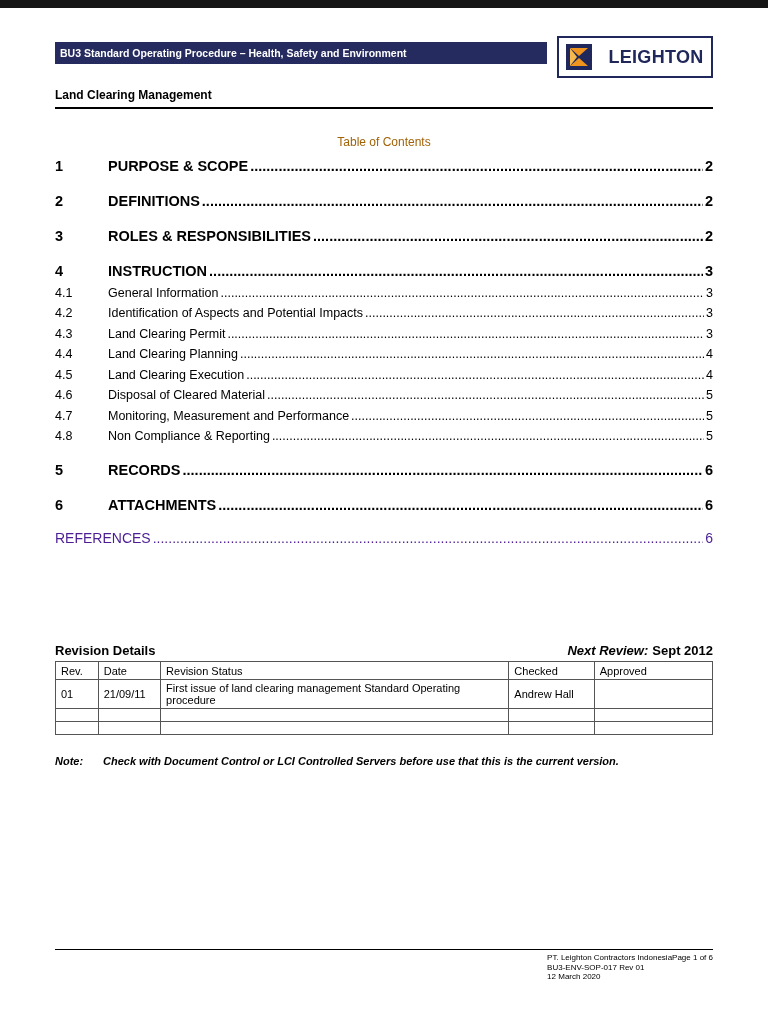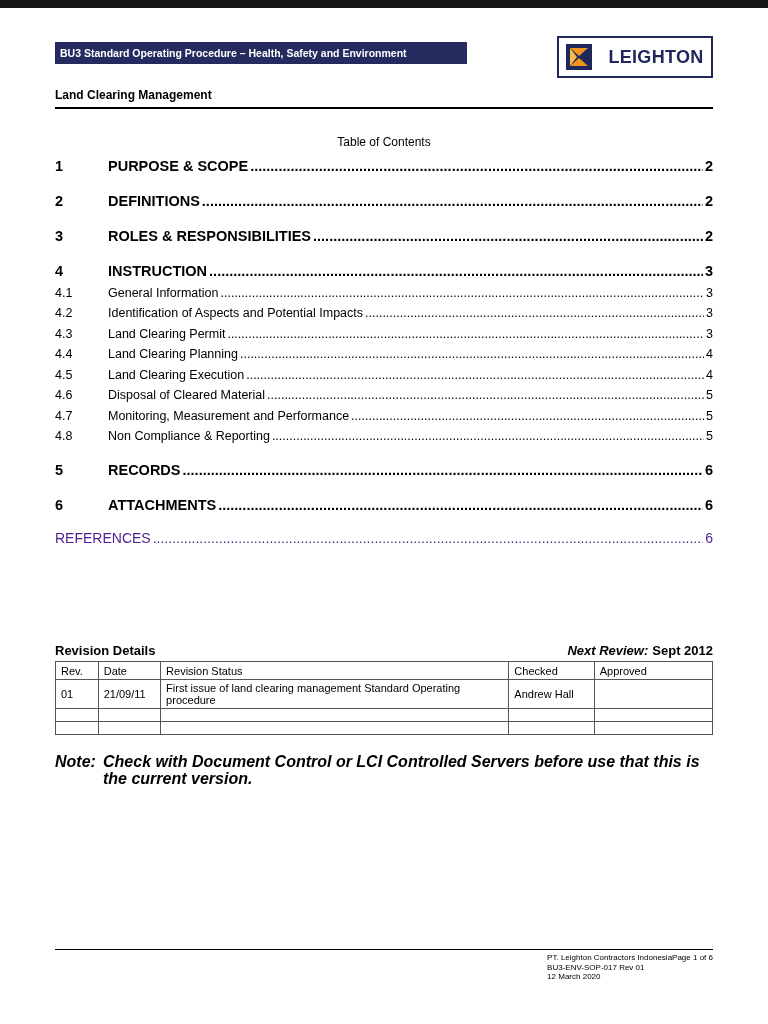--- a/index.html
+++ b/index.html
@@ -8,36 +8,36 @@
   .page {
     position:relative; width:768px; height:1024px; background:#ffffff;
     font-family:"Liberation Sans", sans-serif; color:#000; overflow:hidden;
   }
   .top-strip { position:absolute; top:0; left:0; right:0; height:8px; background:#161616; }
   .content { position:absolute; left:55px; right:55px; top:0; }
 
   
   .header-row { position:relative; margin-top:36px; height:42px; }
   .header-bar {
-    position:absolute; left:0; top:6px; height:22px; width:412px;
+    position:absolute; left:0; top:6px; height:22px; width:492px;
     background:#252b5e; color:#fff; display:flex; align-items:center;
     padding-left:5px; font-size:10.5px; font-weight:bold;
   }
   .logo-box {
     position:absolute; right:0; top:0; width:156px; height:42px;
     border:2px solid #20275a; background:#fff;
     display:flex; align-items:center; justify-content:center; gap:16px;
   }
   .logo-text { color:#20275a; font-weight:bold; font-size:18px; letter-spacing:0.3px; }
 
   .doc-title { margin-top:10px; font-weight:bold; font-size:12px; }
   .title-rule { margin-top:5px; border:none; border-top:2px solid #000; }
 
   
-  .toc-title { margin-top:26px; text-align:center; font-size:12px; color:#000000; }
+  .toc-title { margin-top:26px; text-align:center; font-size:12px; color:#a16207; }
   .toc { margin-top:0; }
   .toc-row { display:flex; align-items:baseline; }
   .toc-row.h1 { font-size:14.5px; font-weight:bold; margin-top:17px; line-height:18px; }
   .toc-row.h1.first { margin-top:8px; }
   .toc-row.sub { font-size:12.5px; margin-top:4.5px; line-height:16px; }
   .toc-row.ref { font-size:14px; margin-top:16px; line-height:17px; color:#4c1d95; }
   .toc-num { width:53px; flex-shrink:0; }
   .toc-label { flex-shrink:0; white-space:nowrap; }
   .toc-dots { flex:1 1 auto; overflow:hidden; white-space:nowrap; margin:0 2px; }
   .toc-dots::after { content:"........................................................................................................................................................................................................"; }
@@ -50,21 +50,21 @@
   .rev-table { width:100%; border-collapse:collapse; font-size:11px; table-layout:fixed; }
   .rev-table th, .rev-table td { border:1px solid #555; padding:2px 5px; text-align:left; font-weight:normal; overflow:hidden; }
   .rev-table thead th { height:18px; }
   .rev-table tbody td { height:22px; vertical-align:middle; }
   .rev-table tr.empty-row td { height:13px; }
   .center { text-align:center; }
   .col-rev { width:6.5%; } .col-date { width:9.5%; } .col-status { width:53%; }
   .col-checked { width:13%; } .col-approved { width:18%; }
 
   
-  .note { display:flex; margin-top:18px; font-size:16px; font-weight:bold; font-style:italic; line-height:17px; }
+  .note { display:flex; margin-top:18px; font-size:11px; font-weight:bold; font-style:italic; line-height:17px; }
   .note-label { width:48px; flex-shrink:0; }
   .note-text { flex:1; }
 
   
   .footer { position:absolute; left:55px; right:55px; top:949px; }
   .footer-rule { border:none; border-top:1px solid #000; margin-bottom:3px; }
   .footer-row { display:flex; justify-content:flex-end; align-items:flex-start; font-size:8px; line-height:9.5px; }
 </style>
 </head>
 <body>

